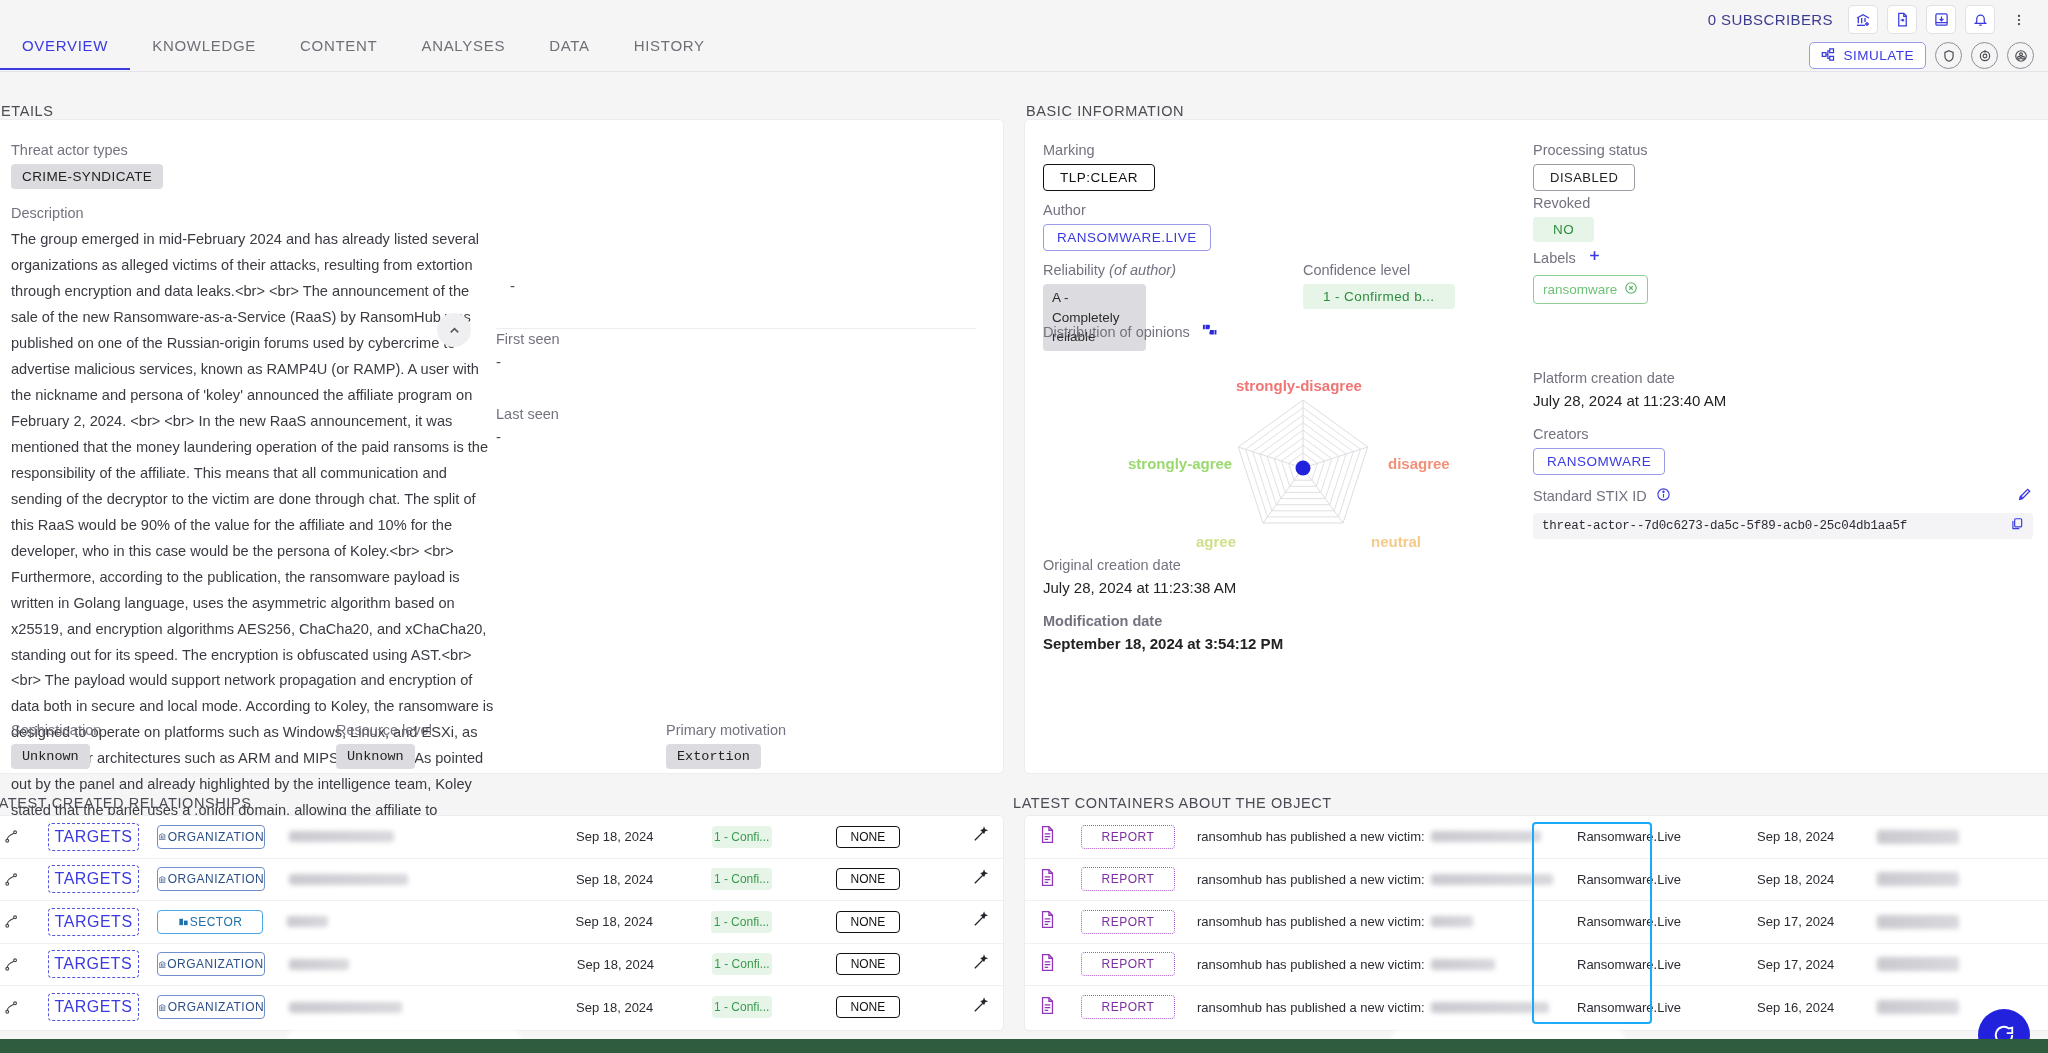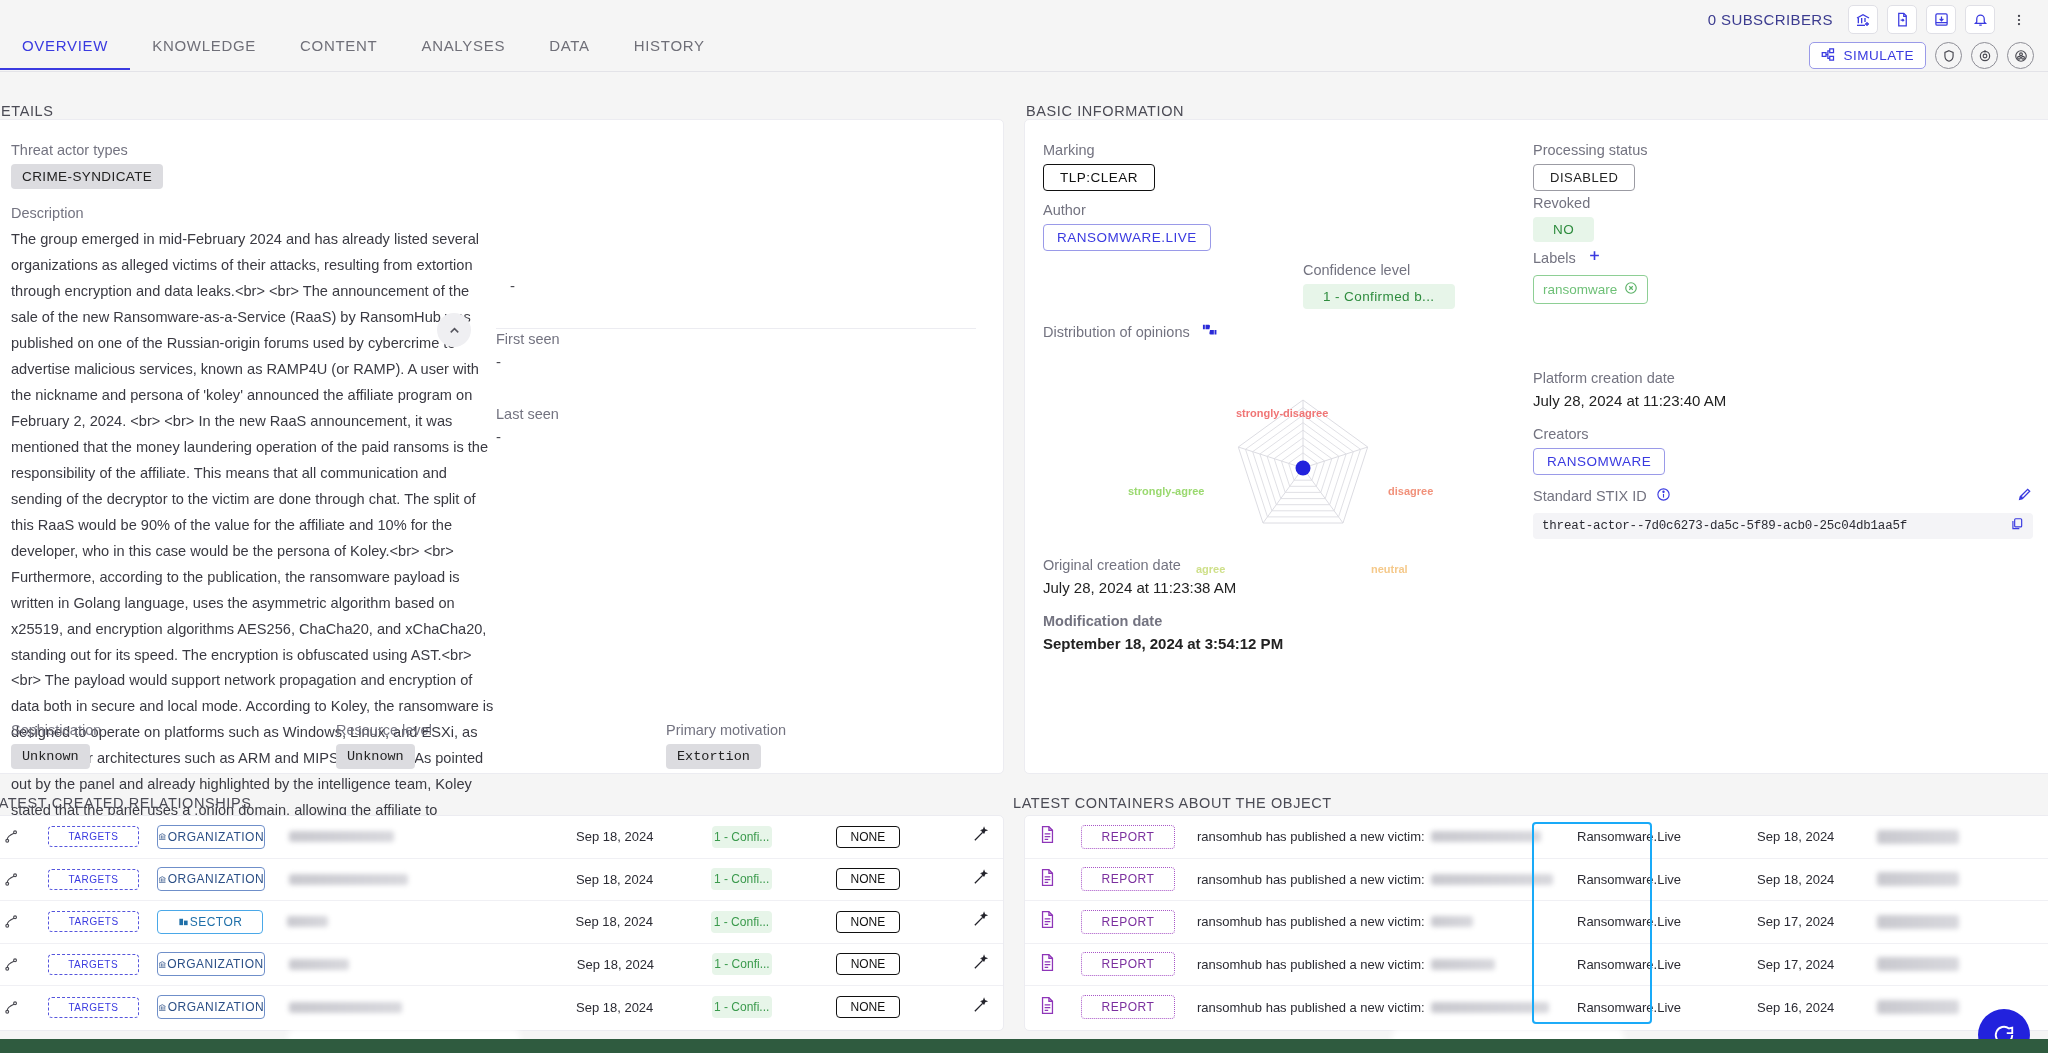--- a/index.html
+++ b/index.html
@@ -65,32 +65,32 @@
   .desc { font-size: 14.6px; line-height: 1.78; color: #3a3a42; }
   .desc a { color: #4f5fd6; text-decoration: none; }
 
   .collapse-btn { position: absolute; width: 34px; height: 34px; border-radius: 50%; background: #efeff2;
                   display: flex; align-items: center; justify-content: center; color: #55555e; }
 
   .divider { position: absolute; height: 1px; background: #ececf1; }
 
   
   .radar-wrap { position: absolute; }
-  .radar-lbl { position: absolute; font-size: 11px; font-weight: bold; white-space: nowrap; margin-top: 30px; }
+  .radar-lbl { position: absolute; font-size: 15px; font-weight: bold; white-space: nowrap; }
 
   
   .stix-box { display:flex; align-items:center; justify-content:space-between;
               background:#f4f4f7; border-radius:4px; height:26px; padding:0 9px; }
   .stix-box span { font-family:"Liberation Mono", monospace; font-size:12.5px; color:#2b2b33; letter-spacing:-.2px; }
 
   
   .tbl { position: absolute; background:#fff; border:1px solid #ececf1; border-radius:5px; overflow:hidden; }
   .trow { display:flex; align-items:center; height:42.5px; border-bottom:1px solid #f0f0f4; padding:0 14px; }
   .trow:last-child { border-bottom: none; }
-  .badge-rel { border:1px dashed #5555dd; border-radius:4px; color:#3a3ae0; font-size:10px; letter-spacing:.5px;
+  .badge-rel { border:1px dashed #5555dd; border-radius:4px; color:#3a3ae0; font-size:16px; letter-spacing:.5px;
                padding:4px 0; width:94px; text-align:center; background:#fff; }
   .badge-ent { border:1px solid #6f8fc9; border-radius:4px; color:#2b4f86; font-size:12px; letter-spacing:.5px;
                padding:4px 0; width:108px; text-align:center; background:#fff;
                display:flex; align-items:center; justify-content:center; gap:1px; }
   .badge-ent.sector { border-color:#4aa8e8; color:#1f6fa8; }
   .badge-rep { border:1px dotted #a855c7; border-radius:4px; color:#7b2f9e; font-size:12px; letter-spacing:.5px;
                padding:4px 0; width:94px; text-align:center; background:#fff; }
   .blurname { background: linear-gradient(90deg,#c9c9cf,#d8d8dd); border-radius:3px; height:11px;
               filter: blur(2.6px); }
   .cell-date { font-size:13px; color:#2b2b33; }
@@ -277,20 +277,27 @@
     <div style="position:absolute; left:18px; top:22px;">
       <div class="fld-label">Marking</div>
       <div class="chip-out-black">TLP:CLEAR</div>
     </div>
 
     <div style="position:absolute; left:18px; top:82px;">
       <div class="fld-label">Author</div>
       <div class="chip-out-blue">RANSOMWARE.LIVE</div>
     </div>
 
+    <div style="position:absolute; left:18px; top:142px; width:155px;">
+      <div class="fld-label">
+        <span>Reliability</span>
+        <em>(of author)</em>
+      </div>
+      <div style="display:inline-block; background:#dcdce0; border-radius:4px; padding:4px 9px; font-size:13.5px; line-height:1.45; width:103px;">A - Completely reliable</div>
+    </div>
 
     <div style="position:absolute; left:278px; top:142px;">
       <div class="fld-label">Confidence level</div>
       <div class="chip-green-soft">1 - Confirmed b...</div>
     </div>
 
     <div style="position:absolute; left:18px; top:202px; display:flex; align-items:center; gap:11px;">
       <span class="fld-label" style="margin:0;">Distribution of opinions</span>
       <span>
         <svg width="18" height="16" viewBox="0 0 28 24" fill="#2a2ad8">

